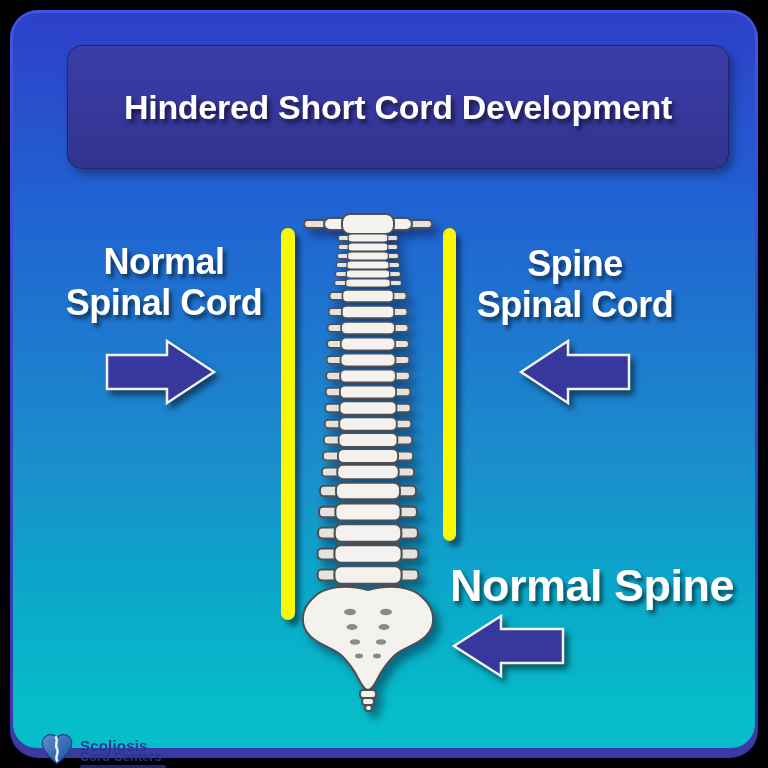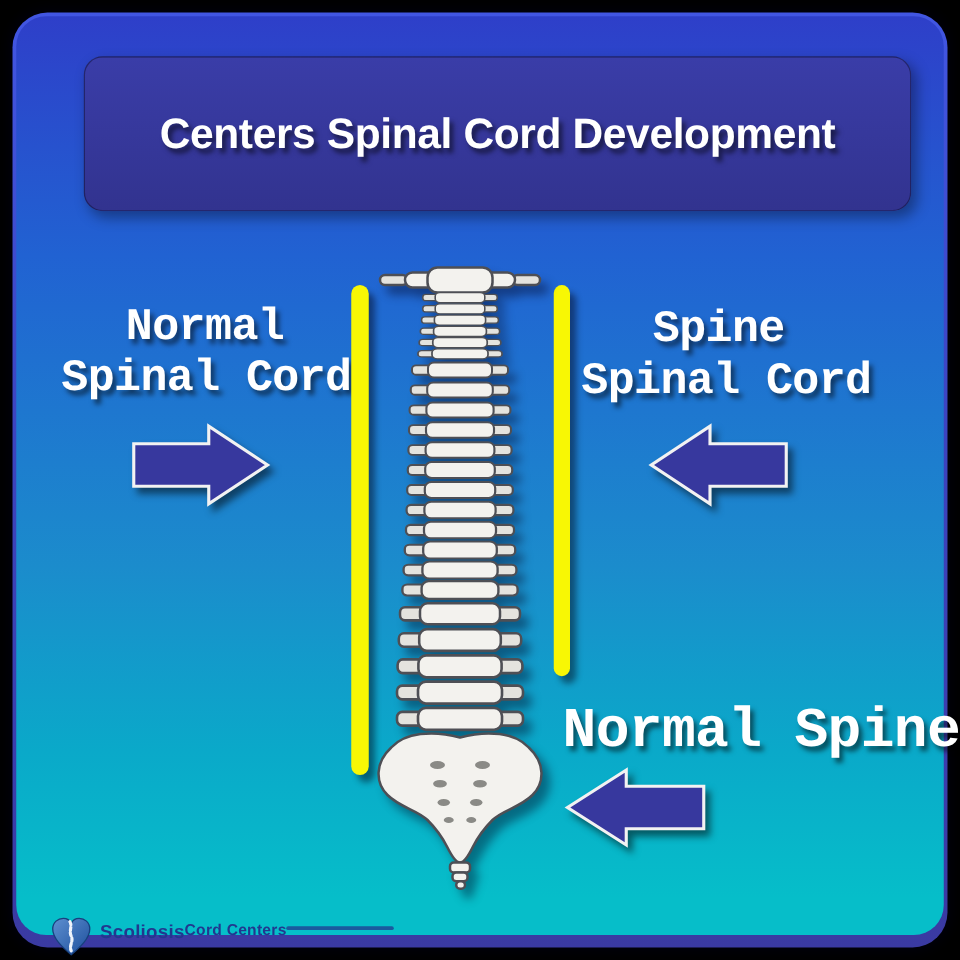--- a/index.html
+++ b/index.html
@@ -11,53 +11,53 @@
   .panel{position:absolute;left:3px;right:3px;top:3px;bottom:10px;border-radius:24px;
          background:linear-gradient(180deg,#2e3fc9 0%,#2162d2 26%,#1b8ccc 60%,#0aa9c9 80%,#06bec9 96%);}
   .banner{position:absolute;left:54px;top:32px;width:660px;height:122px;border-radius:15px;
           background:linear-gradient(180deg,#3a3da8 0%,#32338f 100%);
           border:1px solid rgba(10,10,40,.45);
           box-shadow:4px 5px 10px rgba(0,0,0,.35);
           display:flex;flex-direction:column;align-items:center;justify-content:center;}
   .banner-line{color:#fff;font-weight:bold;font-size:34px;line-height:42px;letter-spacing:-.3px;
           text-shadow:3px 4px 4px rgba(0,0,0,.55);white-space:nowrap;}
   .label{position:absolute;text-align:center;color:#fff;font-weight:bold;
-         text-shadow:3px 4px 4px rgba(0,0,0,.55);font-family:Liberation Mono, monospace;}
+         text-shadow:3px 4px 4px rgba(0,0,0,.55);}
   .label .ln{font-size:36px;line-height:41px;letter-spacing:-.5px;white-space:nowrap;}
   .label-left{left:36px;top:228px;width:230px;}
   .label-right{left:452px;top:230px;width:220px;}
   .label-bottom{left:437px;top:552px;width:250px;}
   .label-bottom .ln{font-size:45px;}
   .cord{position:absolute;width:14px;background:#f8f704;border-radius:8px;
         box-shadow:5px 6px 5px rgba(0,0,15,.45);}
   .cord-left{left:268px;top:215px;height:392px;}
   .cord-right{left:430px;top:215px;height:313px;width:13px;}
   .arrow-svg{position:absolute;overflow:visible;}
   .arrow-poly{fill:#37389e;stroke:#f2f2f2;stroke-width:2.5;}
   .arr-shadow{filter:drop-shadow(4px 5px 3px rgba(0,0,0,.5));}
   .spine-svg{position:absolute;left:275px;top:195px;
              filter:drop-shadow(6px 7px 4px rgba(0,0,25,.4));}
   .bone{fill:#f3f2ee;stroke:#4e4f55;stroke-width:2;}
   .proc{fill:#e4e3de;stroke:#4e4f55;stroke-width:2;}
   .fora{fill:#8a8a86;stroke:none;}
   .logo{position:absolute;left:26px;top:720px;display:flex;align-items:flex-start;gap:5px;}
-  .logo-text{display:flex;flex-direction:row;margin-top:6px;}
+  .logo-text{display:flex;flex-direction:column;margin-top:6px;}
   .logo-l1{font-size:15px;font-weight:bold;color:#21388f;line-height:13px;letter-spacing:.2px;}
   .logo-l2{font-size:12.5px;font-weight:bold;color:#21388f;line-height:11px;letter-spacing:.2px;}
   .logo-tag{margin-top:2px;width:86px;height:3px;border-radius:2px;background:rgba(33,56,143,.75);}
 </style>
 </head>
 <body>
 
 <div class="page">
   <div class="frame">
     <div class="panel">
 
       <div class="banner">
-        <div class="banner-line">Centers Spinal Cord Development</div>
+        <div class="banner-line">Hindered Short Cord Development</div>
       </div>
 
       <div class="label label-left">
         <div class="ln">Normal</div>
         <div class="ln">Spinal Cord</div>
       </div>
 
       <div class="label label-right">
         <div class="ln">Spine</div>
         <div class="ln">Spinal Cord</div>

